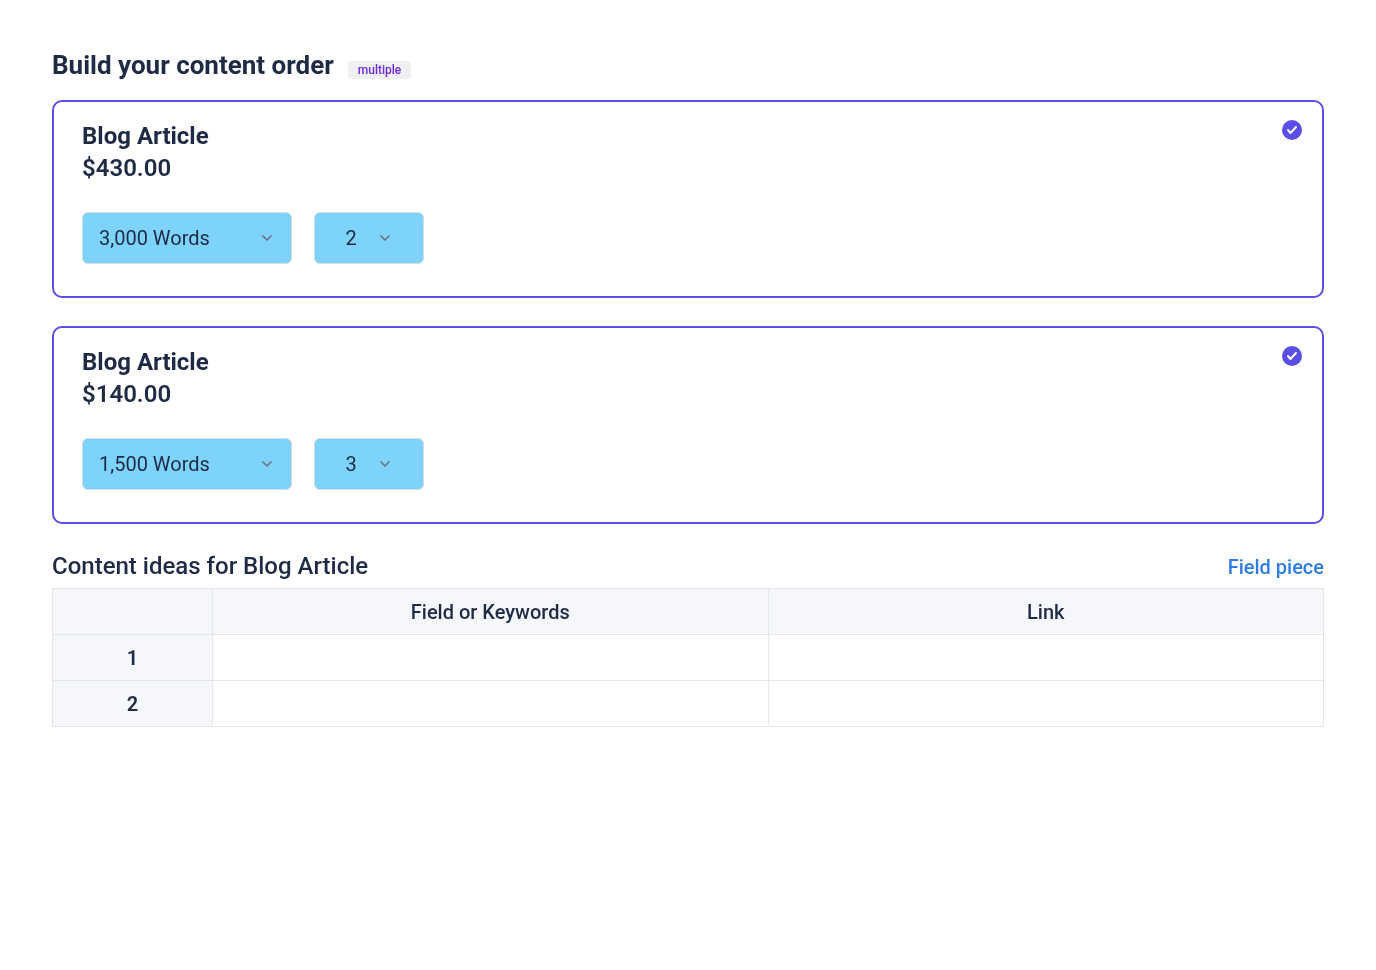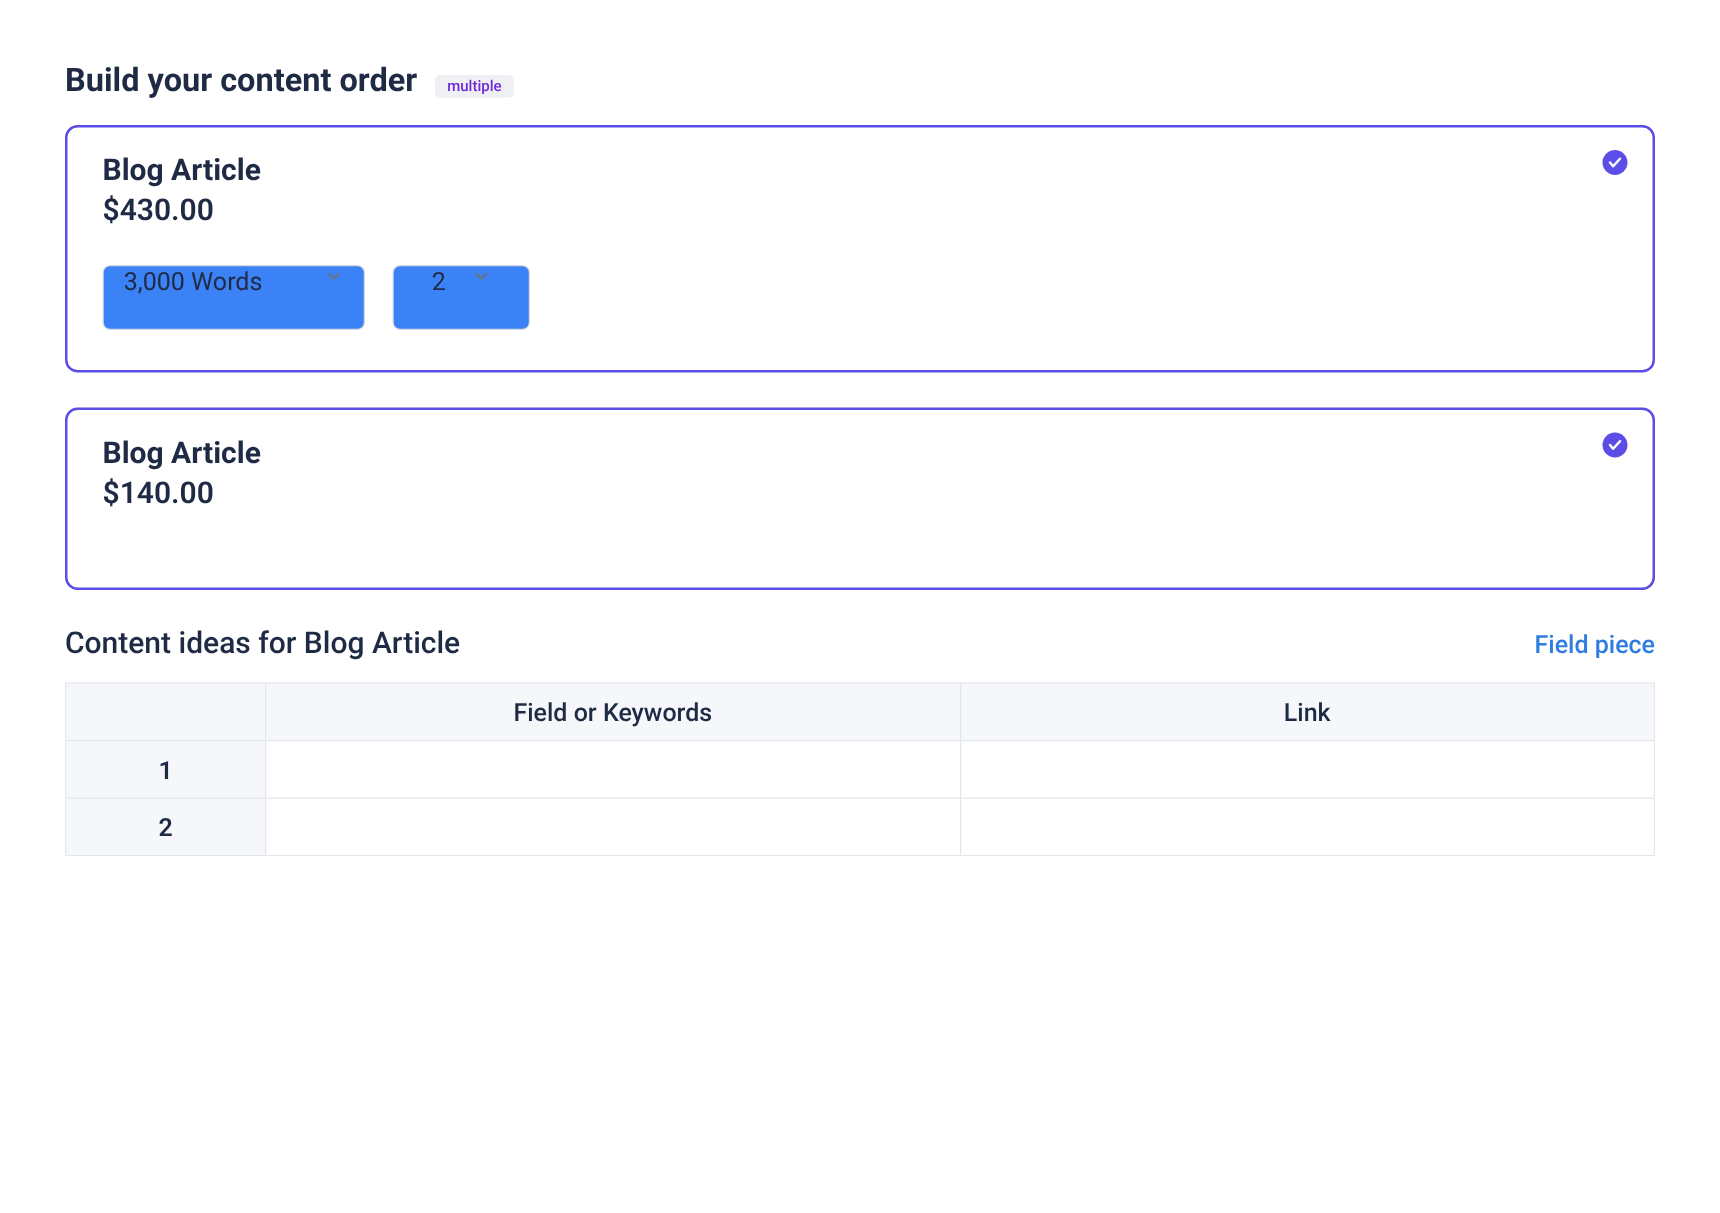--- a/index.html
+++ b/index.html
@@ -26,22 +26,22 @@
     border:2px solid #5b4de6;
     border-radius:10px;
     padding:20px 28px 32px 28px;
     margin-bottom:28px;
     background:#fff;
   }
   .order-title { font-size:24px; font-weight:700; color:#1f2a44; margin-bottom:4px; }
   .order-price { font-size:24px; font-weight:600; color:#1f2a44; margin-bottom:30px; }
   .dropdown-row { display:flex; gap:22px; align-items:center; }
   .dropdown {
-    display:flex; justify-content:space-between;
-    border:1px solid #d6d9de; border-radius:6px; background:#3b82f6;
+    display:flex; align-items:center; justify-content:space-between;
+    border:1px solid #d6d9de; border-radius:6px; background:#7dd3fc;
     height:52px; padding:0 16px; cursor:pointer;
     font-size:20px; color:#1f2a44;
   }
   .dropdown.words { width:210px; }
   .dropdown.qty   { width:110px; justify-content:center; gap:20px; }
   .chev { width:16px; height:16px; flex:0 0 auto; }
   .chev svg { width:16px; height:16px; display:block; }
   .check-badge {
     position:absolute; top:18px; right:20px;
     width:20px; height:20px; border-radius:50%;
@@ -51,21 +51,21 @@
 
   
   .add-piece {
     border:1px solid #d6d9de; border-radius:8px; background:#fff;
     height:66px; display:flex; align-items:center; justify-content:space-between;
     padding:0 24px; cursor:pointer; font-size:22px; color:#1f2a44;
     margin-bottom:64px;
   }
 
   
-  .ideas-header { display:flex; align-items:baseline; justify-content:space-between; margin-bottom:18px; }
+  .ideas-header { display:flex; align-items:baseline; justify-content:space-between; margin-bottom:8px; }
   .ideas-title { font-size:24px; font-weight:500; color:#1f2a44; }
   .field-view { font-size:20px; color:#2f7de1; cursor:pointer; font-weight:500; }
 
   table.ideas {
     width:100%; border-collapse:collapse; table-layout:fixed;
     border:1px solid #e3e6ea;
   }
   table.ideas th, table.ideas td {
     border:1px solid #e3e6ea; height:46px; vertical-align:middle;
     font-size:20px; color:#1f2a44; text-align:center; font-weight:500;
@@ -117,20 +117,38 @@
   </div>
 
   <div class="order-card">
     <div class="check-badge">
       <svg viewBox="0 0 24 24" fill="none" stroke="white" stroke-width="4" stroke-linecap="round" stroke-linejoin="round">
           <polyline points="4 12 9 18 20 6"></polyline>
         </svg>
     </div>
     <div class="order-title">Blog Article</div>
     <div class="order-price">$140.00</div>
+    <div class="dropdown-row">
+      <div class="dropdown words">
+        <span>1,500 Words</span>
+        <span class="chev">
+          <svg viewBox="0 0 24 24" fill="none" stroke="#6b7280" stroke-width="2.5" stroke-linecap="round" stroke-linejoin="round">
+              <polyline points="6 9 12 15 18 9"></polyline>
+            </svg>
+        </span>
+      </div>
+      <div class="dropdown qty">
+        <span>3</span>
+        <span class="chev">
+          <svg viewBox="0 0 24 24" fill="none" stroke="#6b7280" stroke-width="2.5" stroke-linecap="round" stroke-linejoin="round">
+              <polyline points="6 9 12 15 18 9"></polyline>
+            </svg>
+        </span>
+      </div>
+    </div>
   </div>
 
 
   <div class="ideas-header">
     <div class="ideas-title">Content ideas for Blog Article</div>
     <div class="field-view">Field piece</div>
   </div>
 
   <table class="ideas">
     <colgroup>

